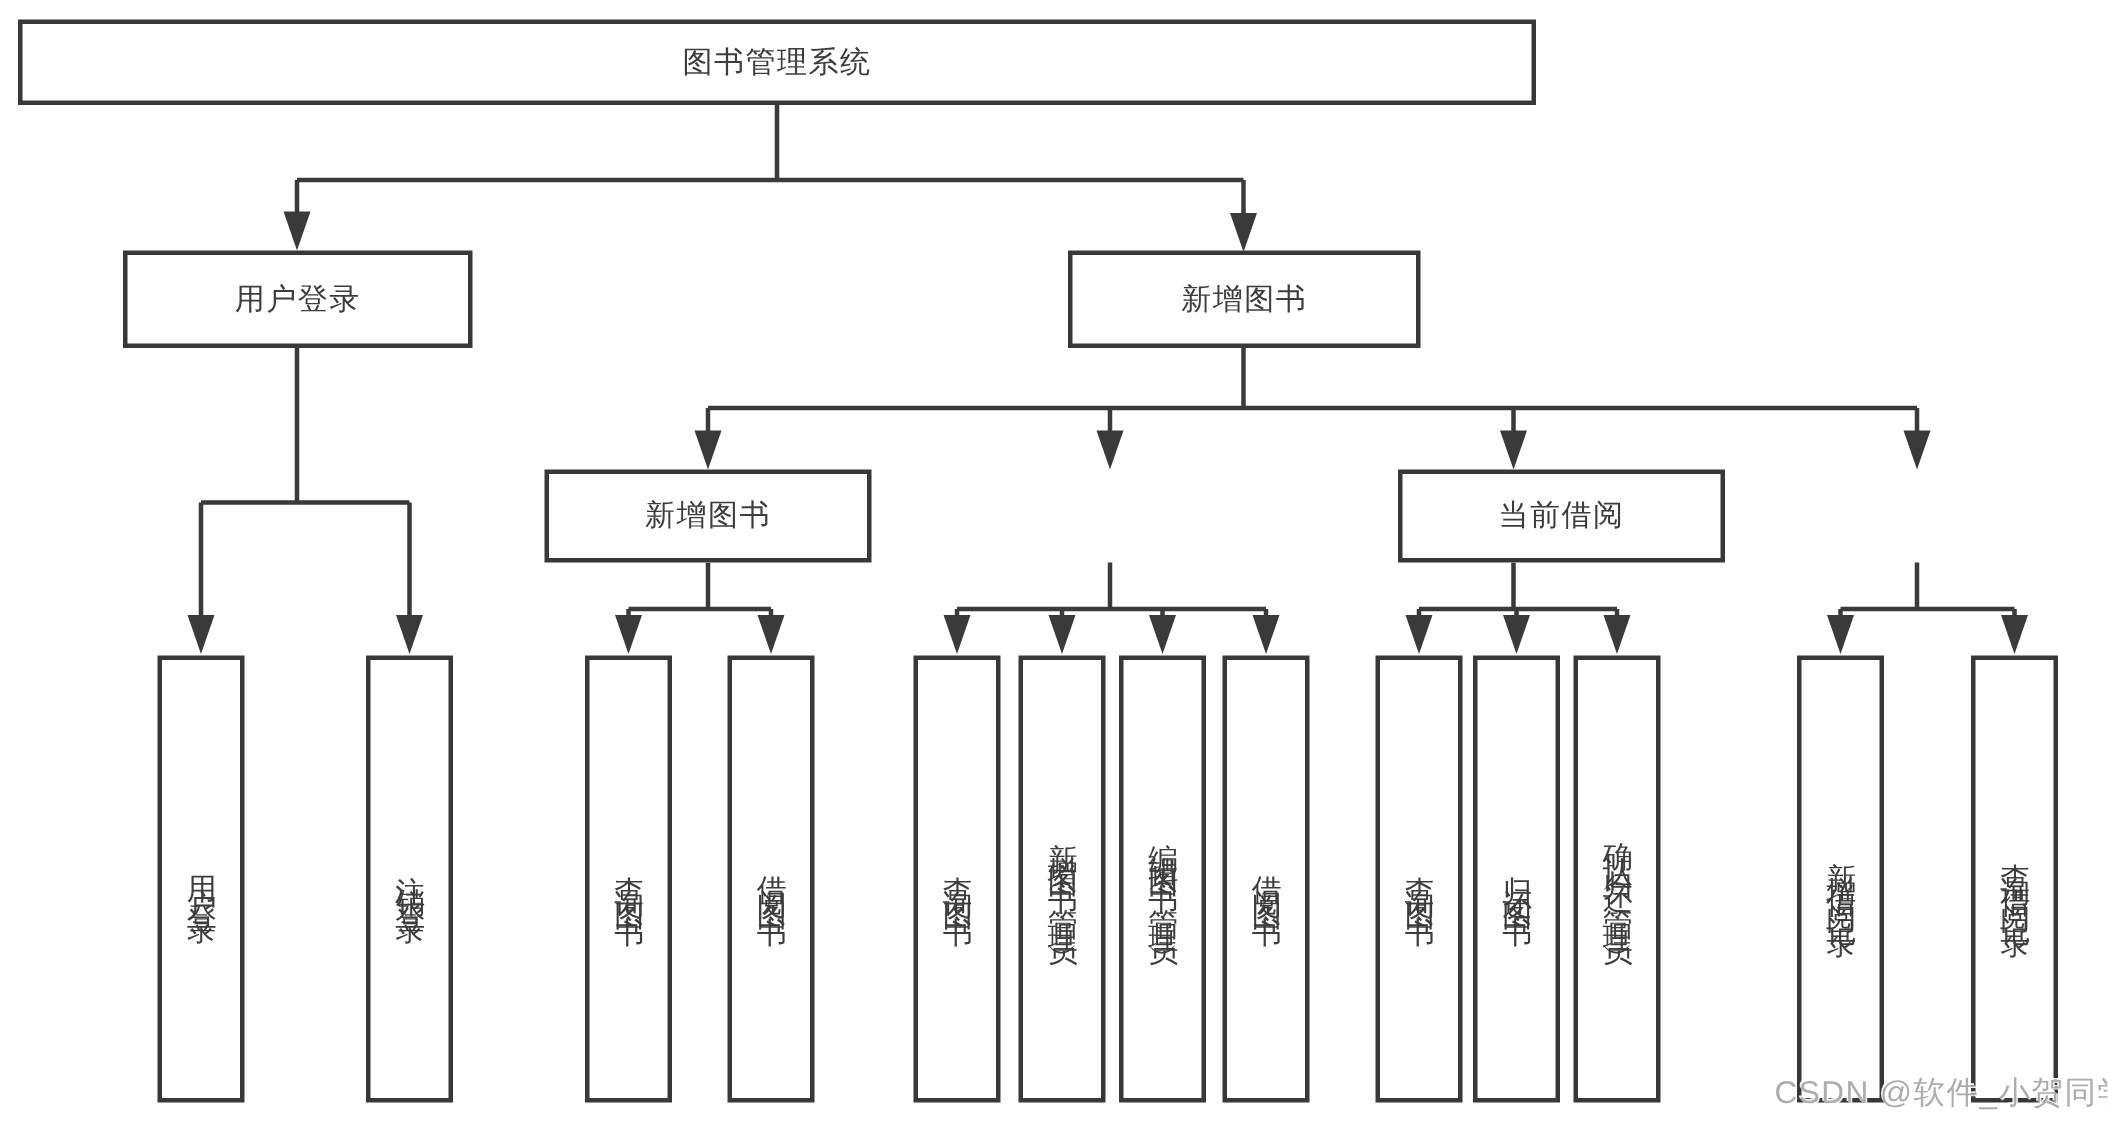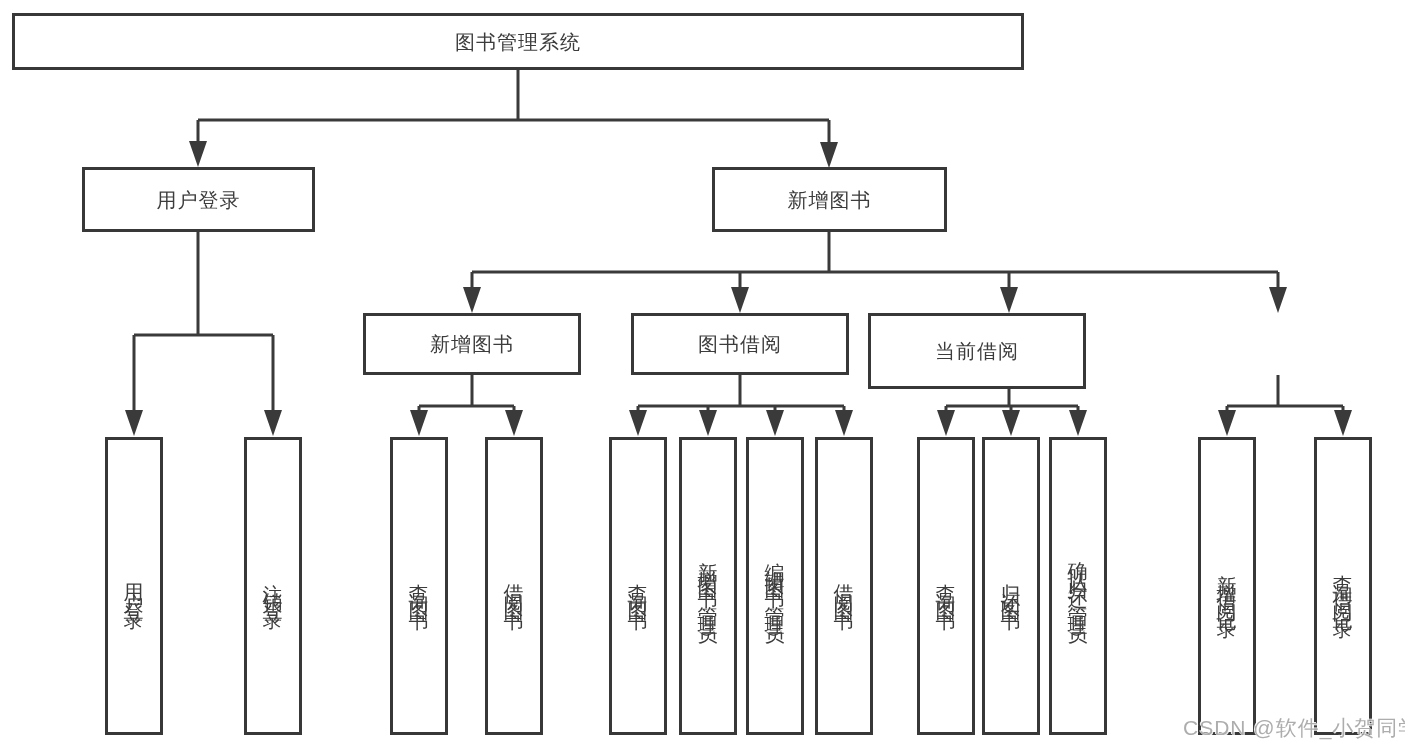--- a/index.html
+++ b/index.html
@@ -114,24 +114,21 @@
   <div class="box hbox" style="left:82px;top:167px;width:233px;height:65px">
     <span>用户登录</span>
   </div>
   <div class="box hbox" style="left:712px;top:167px;width:235px;height:65px">
     <span>新增图书</span>
   </div>
 
   <div class="box hbox" style="left:363px;top:313px;width:218px;height:62px">
     <span>新增图书</span>
   </div>
-  <div class="box hbox" style="left:631px;top:313px;width:218px;height:62px">
-    <span>图书借阅</span>
-  </div>
-  <div class="box hbox" style="left:868px;top:313px;width:218px;height:76px">
+  <div class="box hbox" style="left:932px;top:313px;width:218px;height:62px">
     <span>当前借阅</span>
   </div>
 
   <div class="box vbox" style="left:105px;top:437px;width:58px;height:298px">
     <span>用户登录</span>
   </div>
   <div class="box vbox" style="left:244px;top:437px;width:58px;height:298px">
     <span>注销登录</span>
   </div>
 

